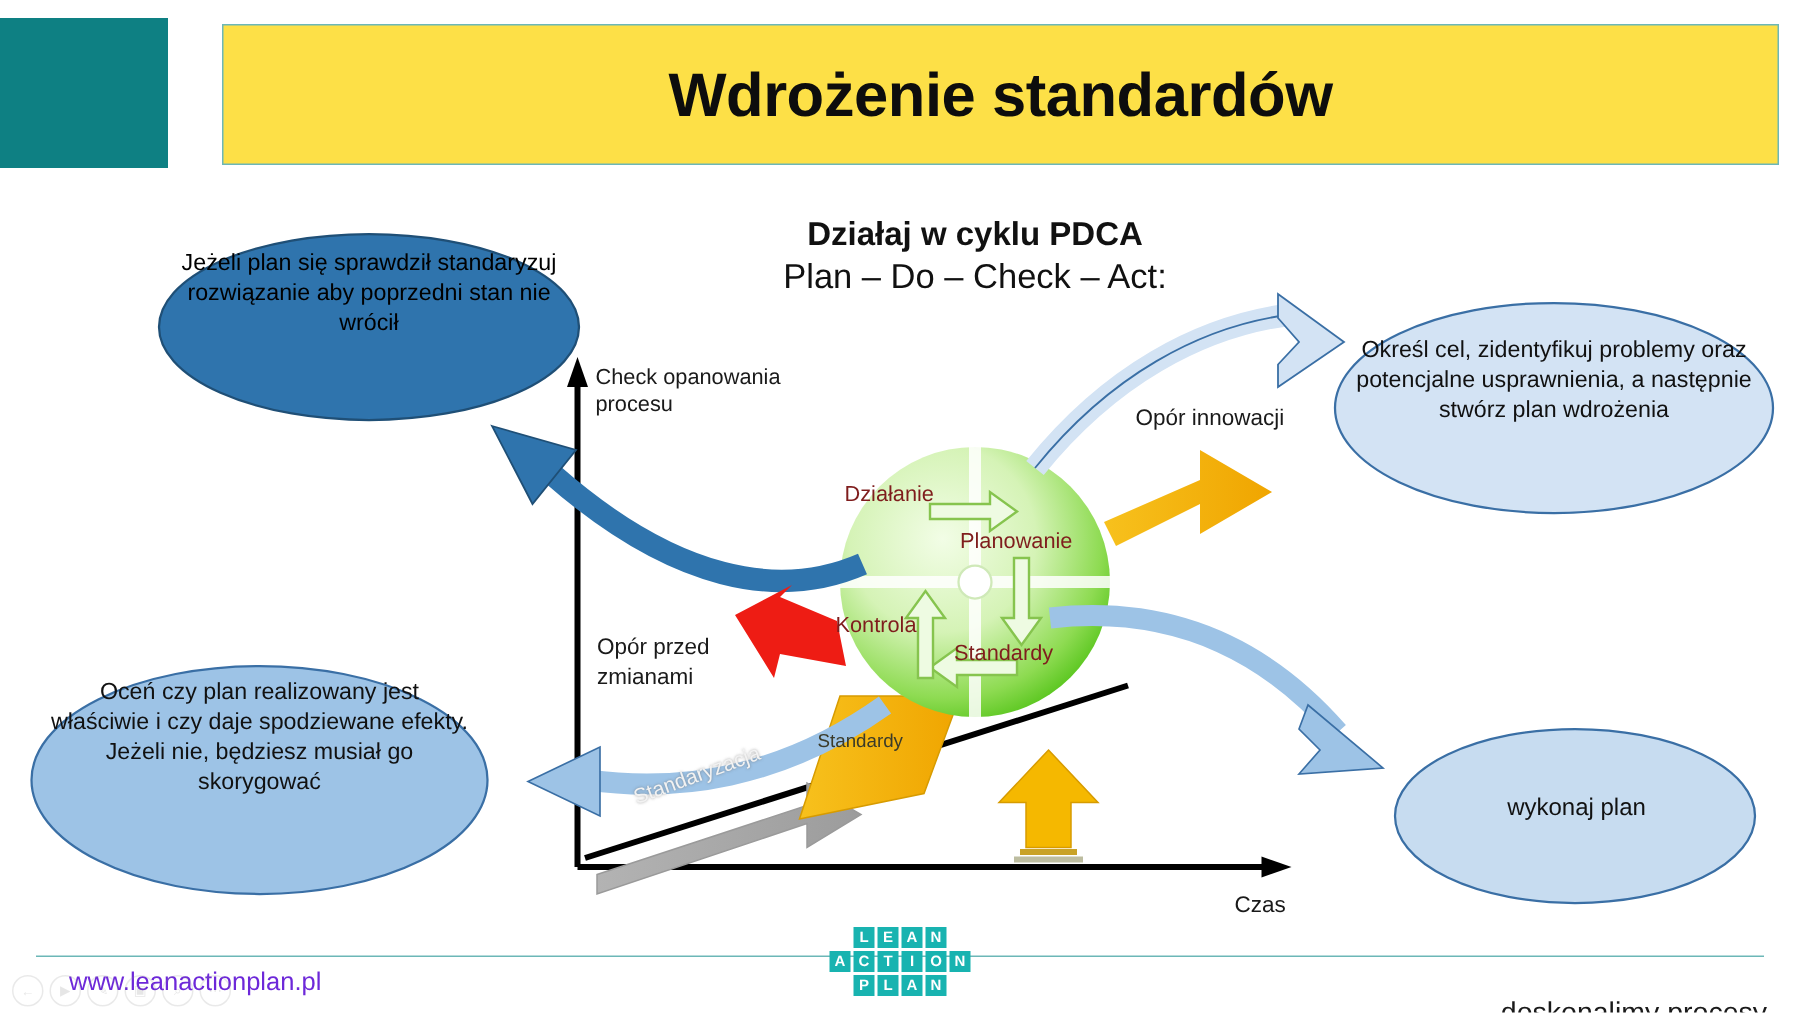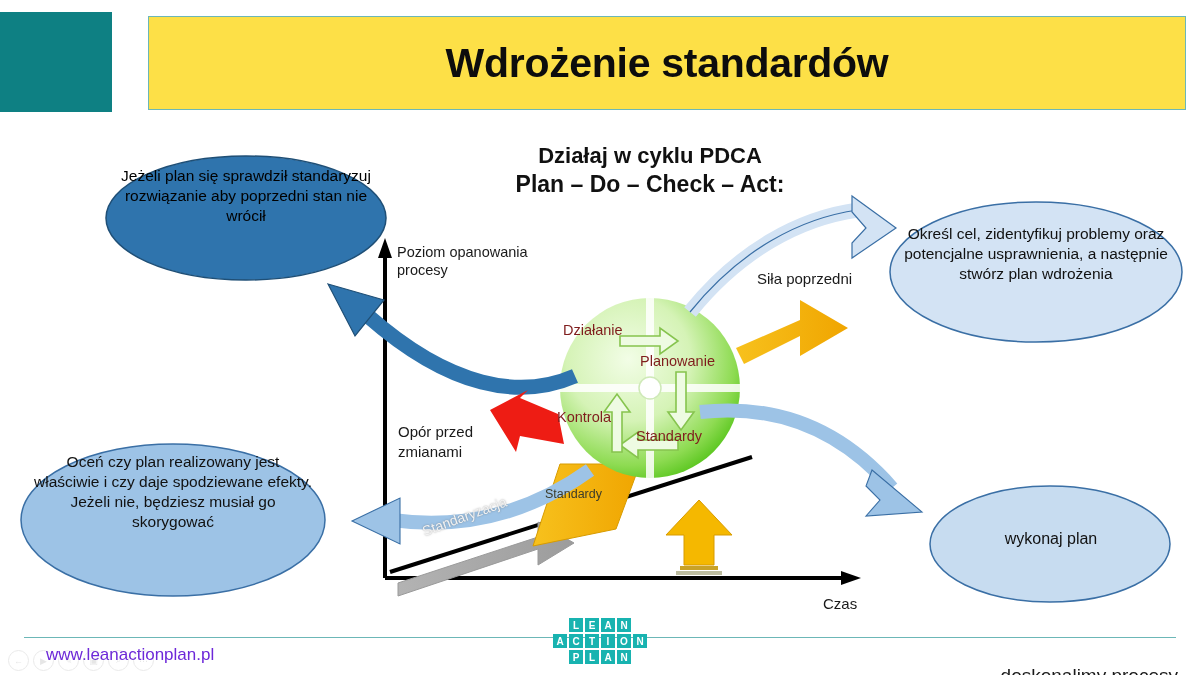--- a/index.html
+++ b/index.html
@@ -11,21 +11,21 @@
   
   .teal-block{position:absolute;left:0;top:12px;width:112px;height:100px;background:#0e8083;}
   .title-box{position:absolute;left:148px;top:16px;width:1036px;height:92px;
              border:1px solid #6cb7b7;background:#fde047;display:flex;align-items:center;justify-content:center;}
   .title-text{font-size:41px;font-weight:bold;letter-spacing:-0.3px;color:#0d0d0d;
               font-family:"Liberation Sans","DejaVu Sans",sans-serif;}
 
   
   .subhead{position:absolute;left:420px;top:142px;width:460px;text-align:center;line-height:1.28;}
   .subhead .l1{font-size:22px;font-weight:bold;color:#111;}
-  .subhead .l2{font-size:23px;font-weight:bold;color:#111;}
+  .subhead .l2{font-size:23px;font-weight:normal;color:#111;}
 
   
   .canvas{position:absolute;left:0;top:0;width:1200px;height:675px;}
 
   
   .ellipse-label{position:absolute;text-align:center;line-height:1.3;pointer-events:none;}
   .el-dark{color:#000;font-size:15.5px;}
   .el-light{color:#111;font-size:15.5px;}
 
   #lbl-act{left:110px;top:166px;width:272px;}
@@ -171,23 +171,23 @@
     <ellipse cx="173" cy="520" rx="152" ry="76" fill="#9dc3e6" stroke="#3a6fa5" stroke-width="1.5"></ellipse>
 
     <ellipse cx="1050" cy="544" rx="120" ry="58" fill="#c7dcf0" stroke="#3a6fa5" stroke-width="1.5"></ellipse>
   </svg>
 
   <div class="ellipse-label el-dark" id="lbl-act">Jeżeli plan się sprawdził standaryzuj rozwiązanie aby poprzedni stan nie wrócił</div>
   <div class="ellipse-label el-light" id="lbl-plan">Określ cel, zidentyfikuj problemy oraz potencjalne usprawnienia, a następnie stwórz plan wdrożenia</div>
   <div class="ellipse-label el-light" id="lbl-check">Oceń czy plan realizowany jest właściwie i czy daje spodziewane efekty. Jeżeli nie, będziesz musiał go skorygować</div>
   <div class="ellipse-label el-light" id="lbl-do">wykonaj plan</div>
 
-  <div class="dlabel" id="lbl-yaxis">Poziom opanowania procesy</div>
+  <div class="dlabel" id="lbl-yaxis">Check opanowania procesu</div>
   <div class="dlabel" id="lbl-xaxis">Czas</div>
-  <div class="dlabel" id="lbl-sila">Siła poprzedni</div>
+  <div class="dlabel" id="lbl-sila">Opór innowacji</div>
   <div class="dlabel" id="lbl-opor">Opór przed zmianami</div>
 
   <div class="pdca-word" id="w-dzialanie">Działanie</div>
   <div class="pdca-word" id="w-planowanie">Planowanie</div>
   <div class="pdca-word" id="w-kontrola">Kontrola</div>
   <div class="pdca-word" id="w-wykonanie">Standardy</div>
 
   <div id="w-standardy">Standardy</div>
   <div id="w-standaryzacja">Standaryzacja</div>
 

